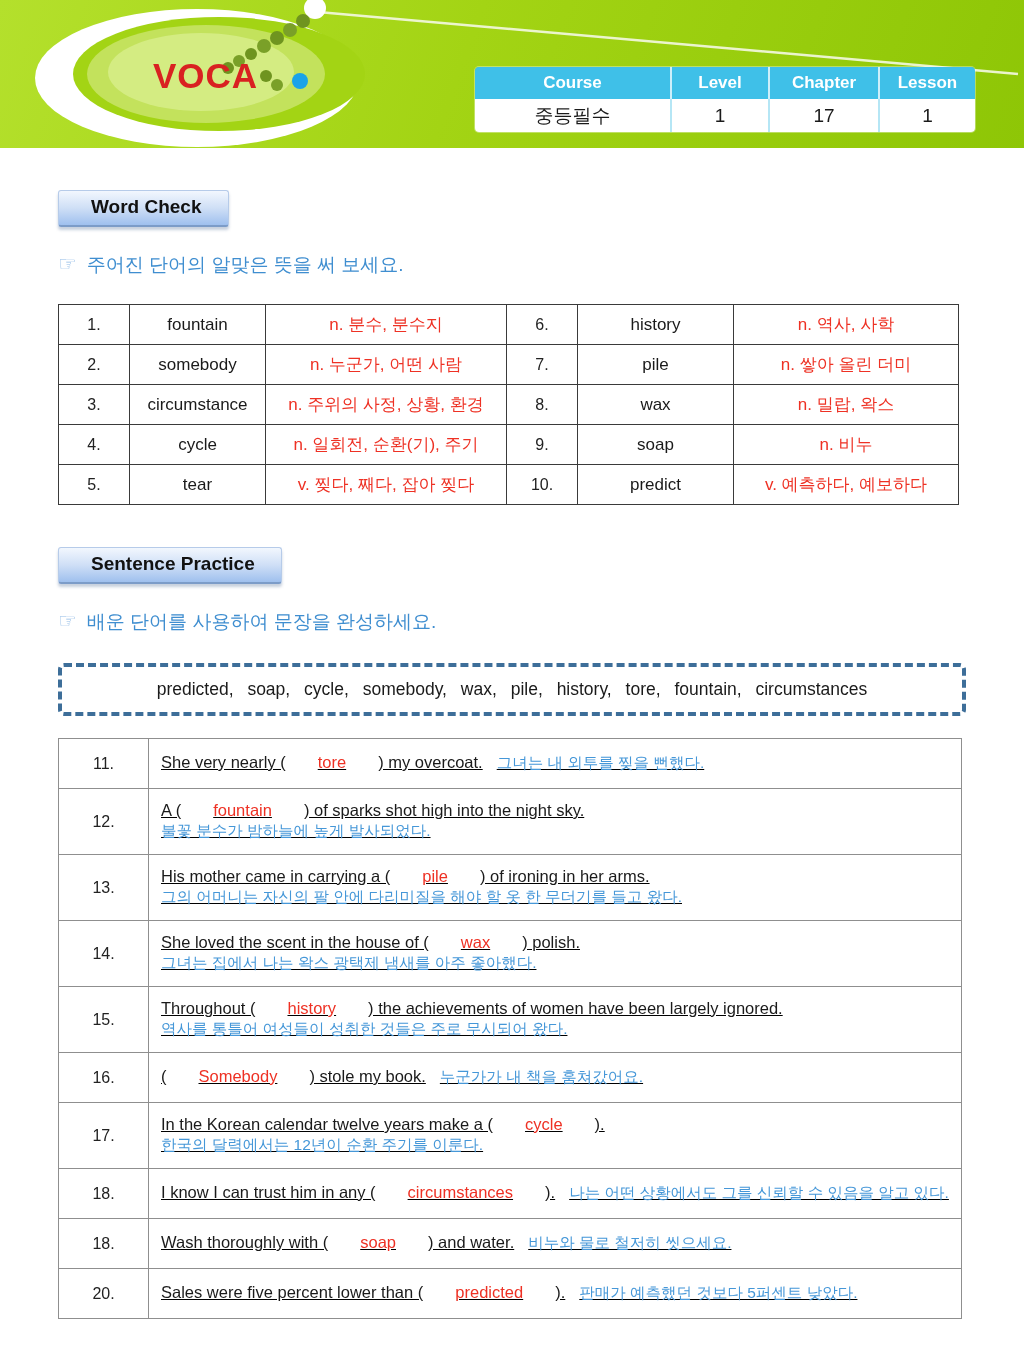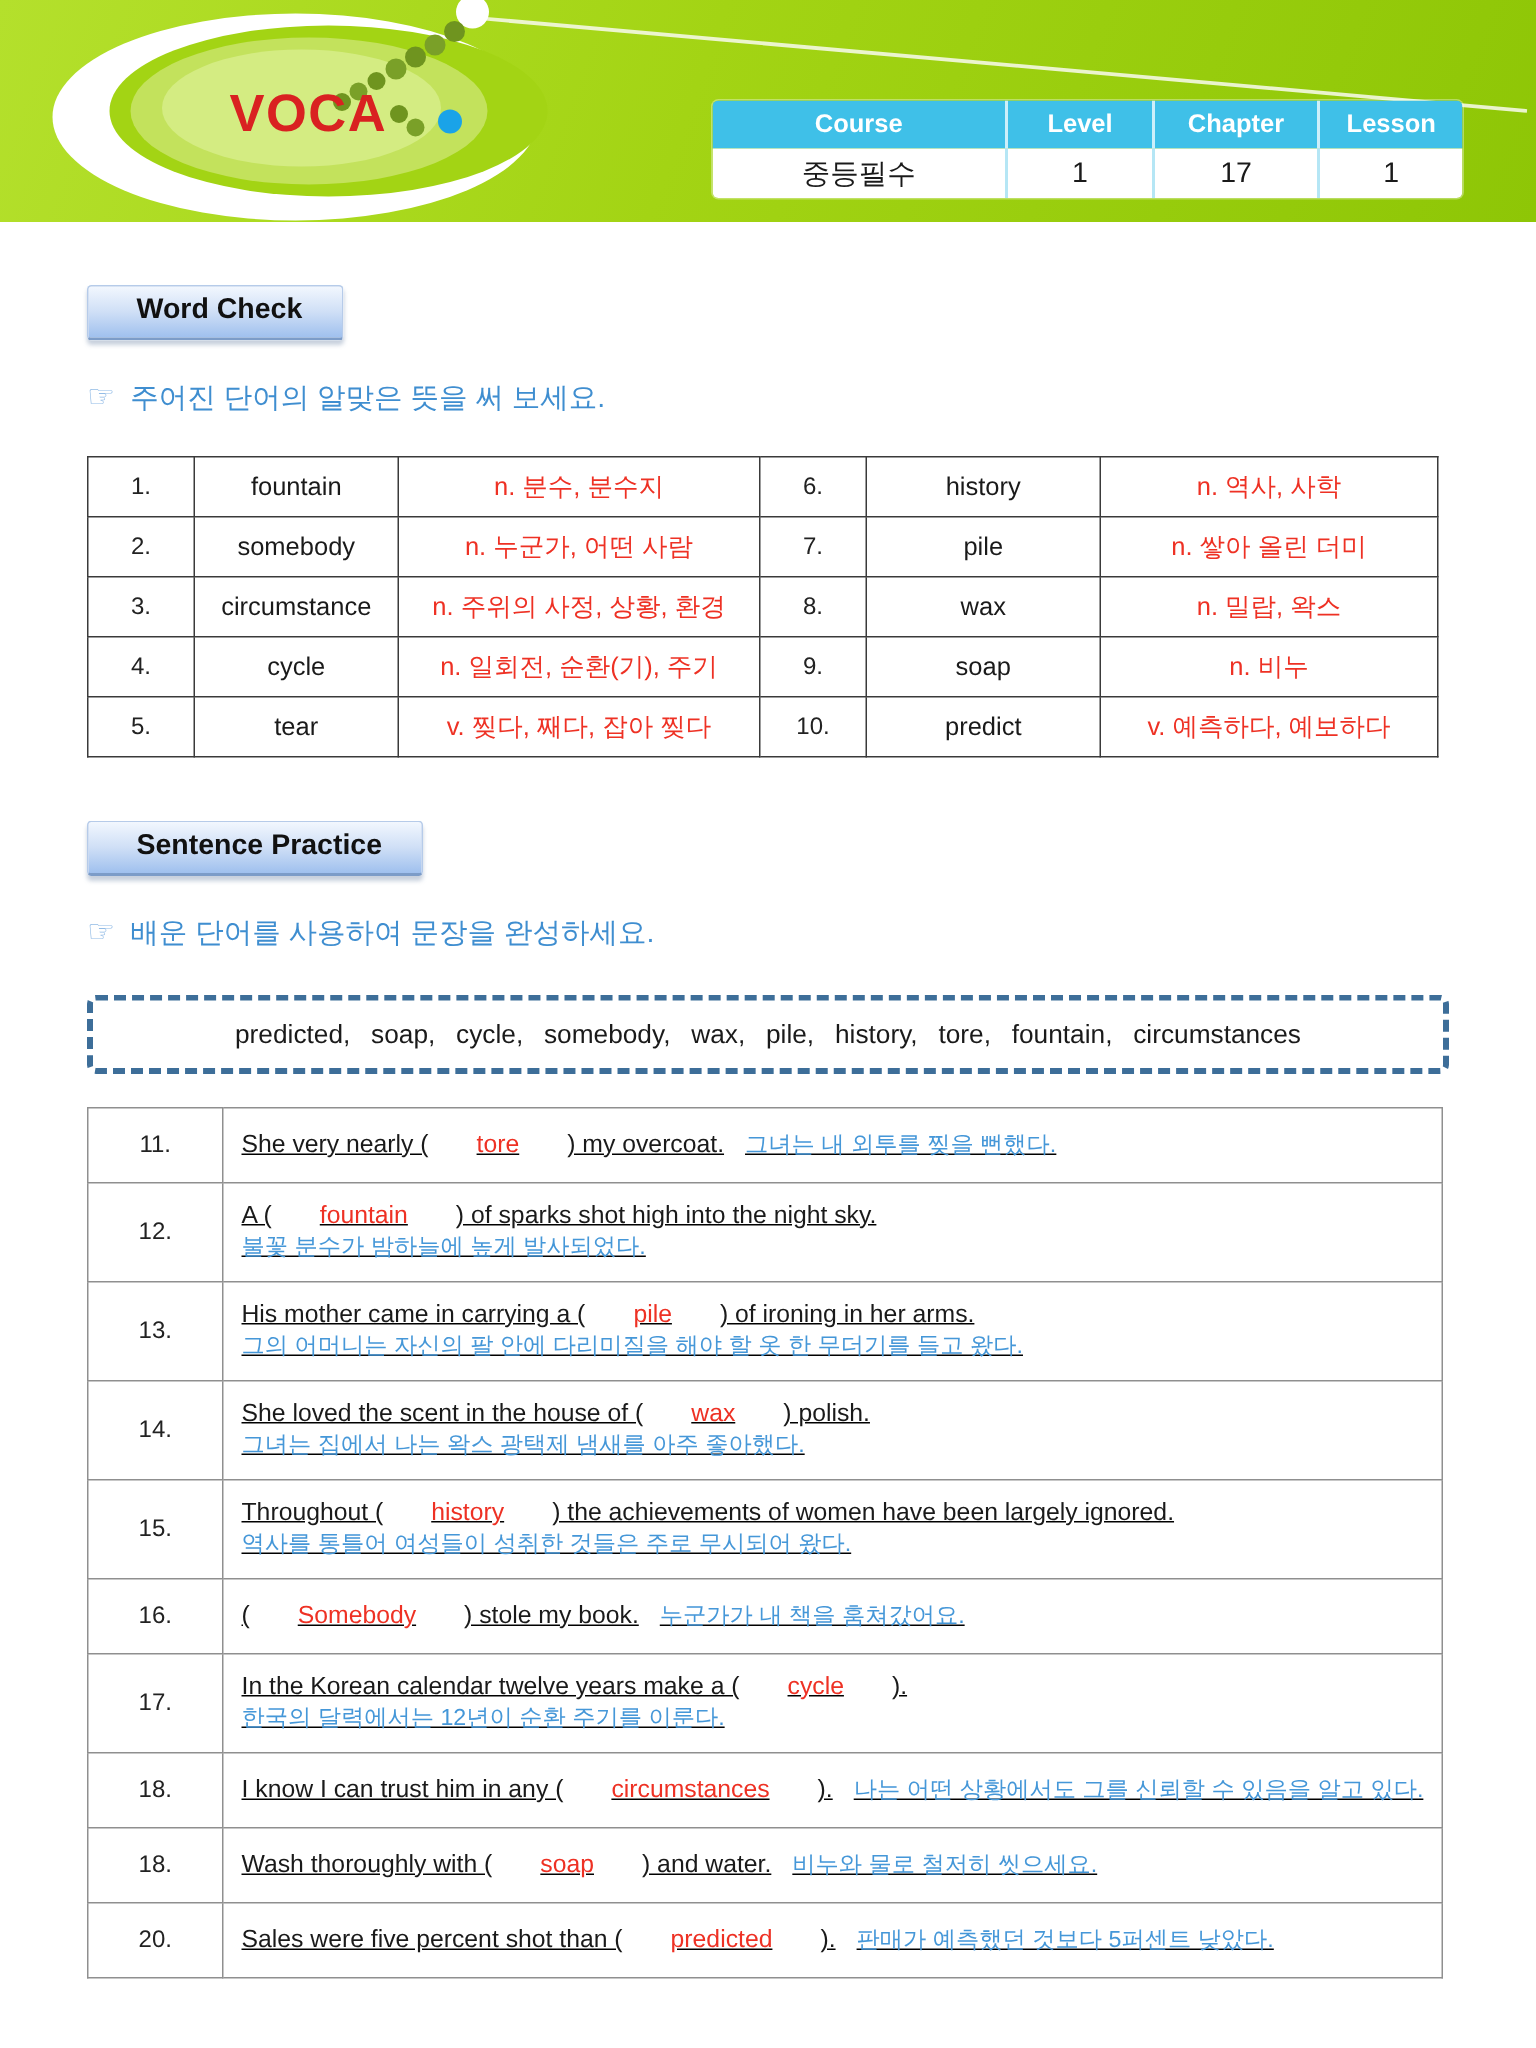--- a/index.html
+++ b/index.html
@@ -226,18 +226,18 @@
     </tr>
     <tr class="short">
       <td class="s-num">18.</td>
       <td class="s-content">
         <span class="en">Wash thoroughly with (</span><span class="answer">soap</span><span class="en">) and water.</span><span class="kr inline">비누와 물로 철저히 씻으세요.</span>
       </td>
     </tr>
     <tr class="short">
       <td class="s-num">20.</td>
       <td class="s-content">
-        <span class="en">Sales were five percent shot than (</span><span class="answer">predicted</span><span class="en">).</span><span class="kr inline">판매가 예측했던 것보다 5퍼센트 낮았다.</span>
+        <span class="en">Sales were five percent lower than (</span><span class="answer">predicted</span><span class="en">).</span><span class="kr inline">판매가 예측했던 것보다 5퍼센트 낮았다.</span>
       </td>
     </tr>
   </tbody>
     </table>
 </div>
 
 </body></html>

